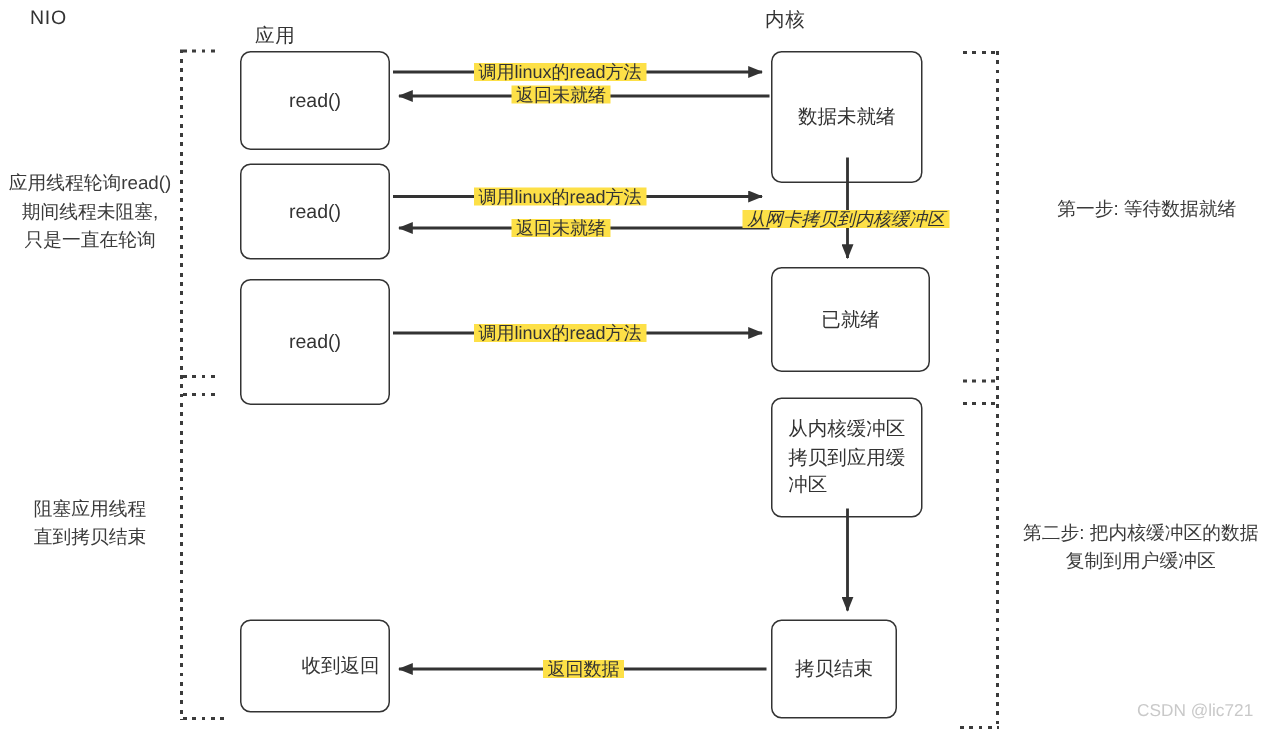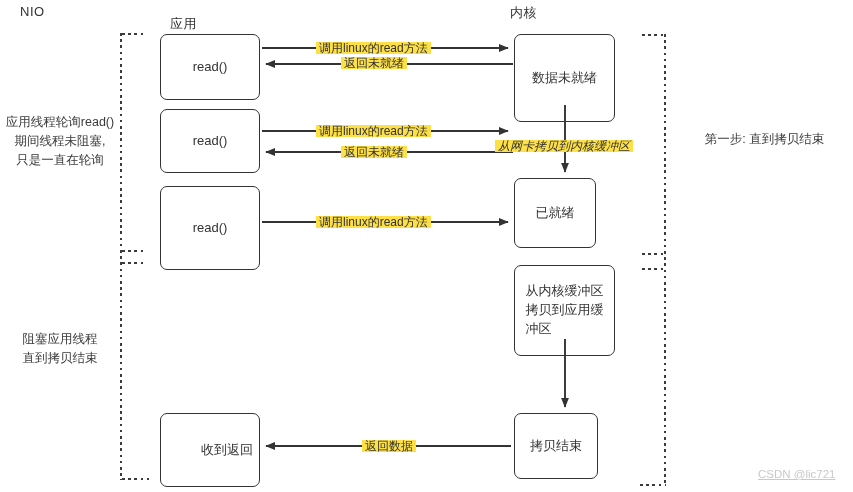--- a/index.html
+++ b/index.html
@@ -54,21 +54,20 @@
     background: #fde047;
     padding: 0 3px;
     white-space: nowrap;
     line-height: 1;
   }
   .watermark {
     position: absolute;
     font-size: 11.5px;
     color: #c9c9c9;
     white-space: nowrap;
-    text-decoration: underline;
   }
   .dotline {
     position: absolute;
     background-image: repeating-linear-gradient(
       to bottom, #3b3b3b 0px, #3b3b3b 2.6px, rgba(0,0,0,0) 2.6px, rgba(0,0,0,0) 6.2px);
     width: 2.2px;
   }
   .dottick {
     position: absolute;
     height: 2.2px;
@@ -101,25 +100,25 @@
 
   <div class="dotline" style="left:664px; top:34px; height:452px;"></div>
   <div class="dottick" style="left:642px; top:34px; width:24px;"></div>
   <div class="dottick" style="left:642px; top:253px; width:24px;"></div>
   <div class="dottick" style="left:642px; top:268px; width:24px;"></div>
   <div class="dottick" style="left:640px; top:484px; width:26px;"></div>
 
   <div class="node" style="left:160px; top:34px; width:100px; height:66px;">read()</div>
   <div class="node" style="left:160px; top:109px; width:100px; height:64px;">read()</div>
   <div class="node" style="left:160px; top:186px; width:100px; height:84px;">read()</div>
-  <div class="node" style="left:160px; top:413px; width:100px; height:74px;padding-left:40px;">收到返回</div>
+  <div class="node" style="left:160px; top:413px; width:100px; height:62px;padding-left:40px;">收到返回</div>
 
   <div class="node" style="left:514px; top:34px; width:101px; height:88px;">数据未就绪</div>
-  <div class="node" style="left:514px; top:178px; width:82px; height:70px;">已就绪</div>
-  <div class="node" style="left: 514px; top: 265px; width: 101px; height: 91px; white-space: pre-line;">从内核缓冲区
+  <div class="node" style="left:514px; top:178px; width:106px; height:70px;">已就绪</div>
+  <div class="node" style="left: 514px; top: 265px; width: 101px; height: 80px; white-space: pre-line;">从内核缓冲区
 拷贝到应用缓
 冲区</div>
   <div class="node" style="left:514px; top:413px; width:84px; height:66px;">拷贝结束</div>
 
   <svg class="wires" viewBox="0 0 853 492">
     <defs>
       <marker id="ah" markerWidth="10" markerHeight="8" refX="9.2" refY="4" orient="auto" markerUnits="userSpaceOnUse">
         <path d="M0,0 L10,4 L0,8 z" fill="#333333"></path>
       </marker>
     </defs>
@@ -153,17 +152,19 @@
 
   <div class="edge-label" style="left:495px; top:140px;font-style:italic;">从网卡拷贝到内核缓冲区</div>
 
   <div class="edge-label" style="left:362px; top:440px;">返回数据</div>
 
   <div class="side-note" style="left: 0px; top: 330px; width: 120px; white-space: pre-line;">阻塞应用线程
 直到拷贝结束</div>
   <div class="side-note" style="left: 0px; top: 113px; width: 120px; white-space: pre-line;">应用线程轮询read()
 期间线程未阻塞,
 只是一直在轮询</div>
-  <div class="side-note" style="left:676px; top:130px; width:177px;">第一步: 直到拷贝结束</div>
+  <div class="side-note" style="left:676px; top:130px; width:177px;">第一步: 等待数据就绪</div>
+  <div class="side-note" style="left: 668px; top: 346px; width: 185px; white-space: pre-line;">第二步: 把内核缓冲区的数据
+复制到用户缓冲区</div>
 
   <div class="watermark" style="left:758px; top:468px;">CSDN @lic721</div>
 
 </div>
 
 </body></html>

